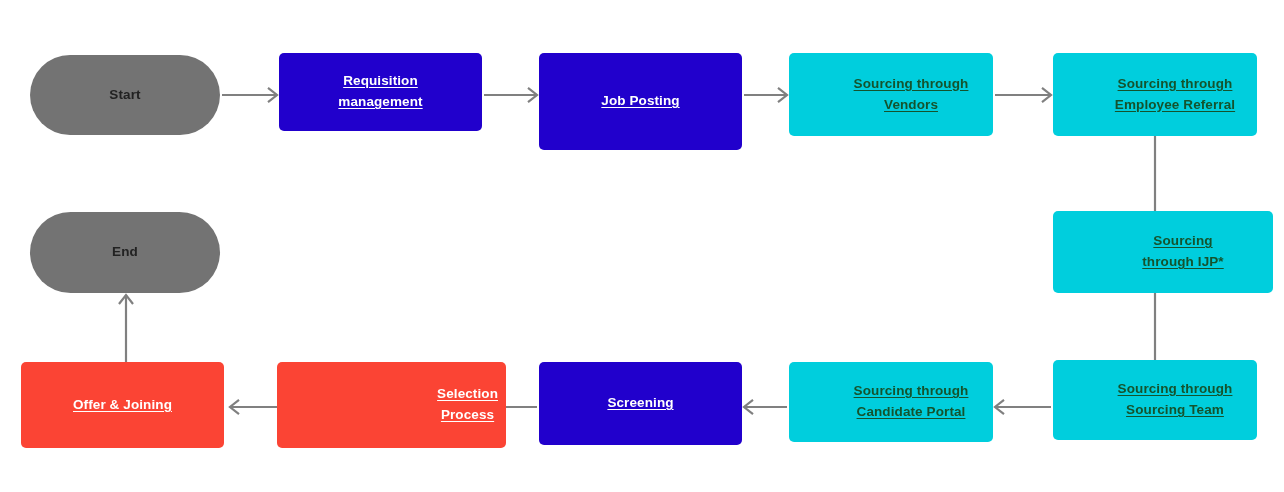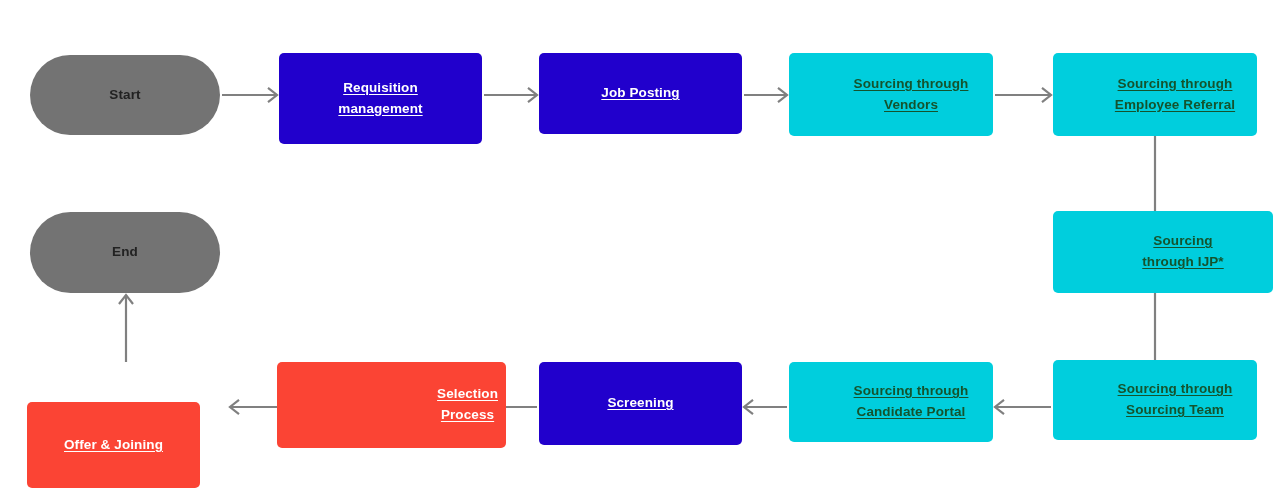--- a/index.html
+++ b/index.html
@@ -111,26 +111,26 @@
       <g>
         <line x1="126" y1="362" x2="126" y2="295" stroke="#808080" stroke-width="2.2"></line>
         <polyline points="118.98,304 126,295 133.02,304" fill="none" stroke="#808080" stroke-width="2.2" stroke-linecap="butt" stroke-linejoin="miter"></polyline>
       </g>
     </svg>
 
   <div class="node shape-pill" style="left:30px; top:55px; width:190px; height:80px;">
     <span class="label">Start</span>
   </div>
 
-  <div class="node shape-rect fill-blue" style="left:279px; top:53px; width:203px; height:91px;">
+  <div class="node shape-rect fill-blue" style="left:279px; top:53px; width:203px; height:78px;">
     <span class="label text-white underlined">Requisition
 management</span>
   </div>
 
-  <div class="node shape-rect fill-blue" style="left:539px; top:53px; width:203px; height:81px;">
+  <div class="node shape-rect fill-blue" style="left:539px; top:53px; width:203px; height:97px;">
     <span class="label text-white underlined">Job Posting</span>
   </div>
 
   <div class="node shape-rect fill-cyan" style="left:789px; top:53px; width:204px; height:83px;">
     <span class="label text-dark underlined">Sourcing through
 Vendors</span>
   </div>
 
   <div class="node shape-rect fill-cyan" style="left:1053px; top:53px; width:204px; height:83px;">
     <span class="label text-dark underlined">Sourcing through
@@ -139,21 +139,21 @@
 
   <div class="node shape-pill" style="left:30px; top:212px; width:190px; height:81px;">
     <span class="label">End</span>
   </div>
 
   <div class="node shape-rect fill-cyan" style="left:1053px; top:211px; width:220px; height:82px;">
     <span class="label text-dark underlined">Sourcing
 through IJP*</span>
   </div>
 
-  <div class="node shape-rect fill-red" style="left:27px; top:362px; width:173px; height:86px;margin-top:40px;">
+  <div class="node shape-rect fill-red" style="left:21px; top:362px; width:203px; height:86px;">
     <span class="label text-white underlined">Offer &amp; Joining</span>
   </div>
 
   <div class="node shape-rect fill-red" style="left:277px; top:362px; width:229px; height:86px;justify-content:flex-end;">
     <span class="label text-white underlined">Selection
 Process</span>
   </div>
 
   <div class="node shape-rect fill-blue" style="left:539px; top:362px; width:203px; height:83px;text-align:right;">
     <span class="label text-white underlined">Screening</span>

